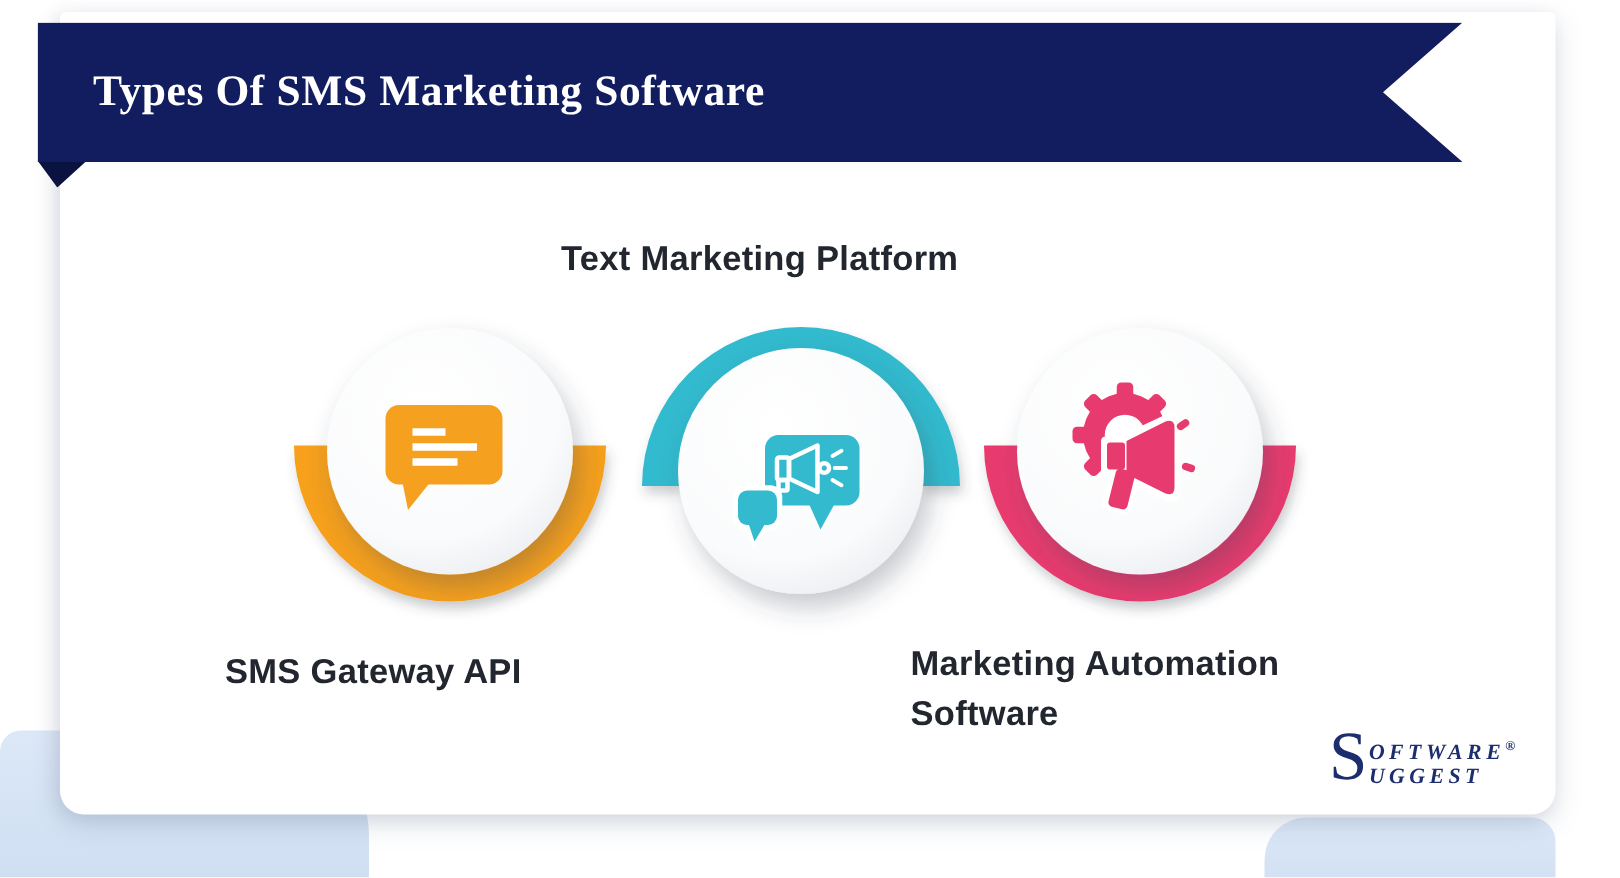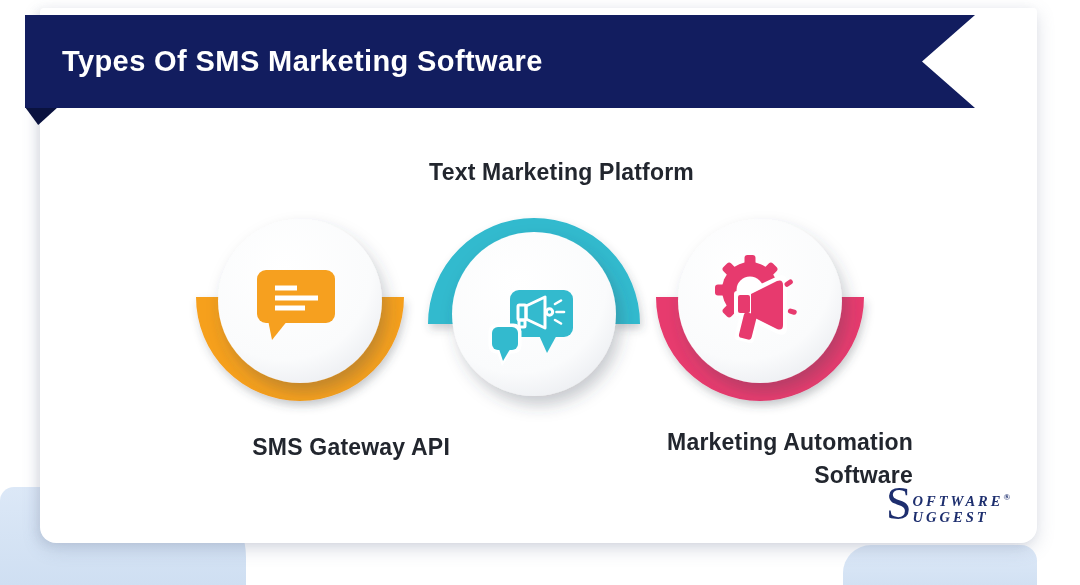--- a/index.html
+++ b/index.html
@@ -28,37 +28,37 @@
     background:#ffffff;border-radius:4px 4px 16px 16px;
     box-shadow:0 6px 18px rgba(96,110,140,0.22), -4px 2px 10px rgba(96,110,140,0.10);
     z-index:1;
   }
 
   
   .banner{
     position:absolute;left:25px;top:15px;width:950px;height:93px;
     background:#121d5f;z-index:3;
     clip-path:polygon(0 0,100% 0,calc(100% - 53px) 50%,100% 100%,0 100%);
-    display:flex;align-items:center;padding-left:37px;box-sizing:border-box;
+    display:flex;align-items:center;padding-left:37px;box-sizing:border-box;font-family:Liberation Serif, serif;
   }
   .banner-title{
     color:#ffffff;font-size:29px;font-weight:bold;letter-spacing:0.4px;
   }
   .banner-fold{
     position:absolute;left:25px;top:107px;width:33px;height:18px;
     background:#0a123f;clip-path:polygon(0 0,100% 0,40% 100%);z-index:2;
   }
 
   .medallion{position:absolute;z-index:2;}
   .med-1{left:180px;top:183px;}
   .med-2{left:414px;top:194px;}
   .med-3{left:640px;top:183px;}
 
   .label{
-    position:absolute;z-index:2;text-align:right;color:#22262e;
+    position:absolute;z-index:2;text-align:left;color:#22262e;
     font-size:23px;font-weight:bold;line-height:33px;letter-spacing:0.2px;
   }
   .label-top   {left:374px;top:156px;width:320px;}
   .label-left  {left:150px;top:431px;width:300px;}
   .label-right {left:607px;top:426px;width:306px;}
 
   
   .c-orange{fill:#f6a01f;}
   .c-teal{fill:#33bace;}
   .c-pink{fill:#e73a6e;}

